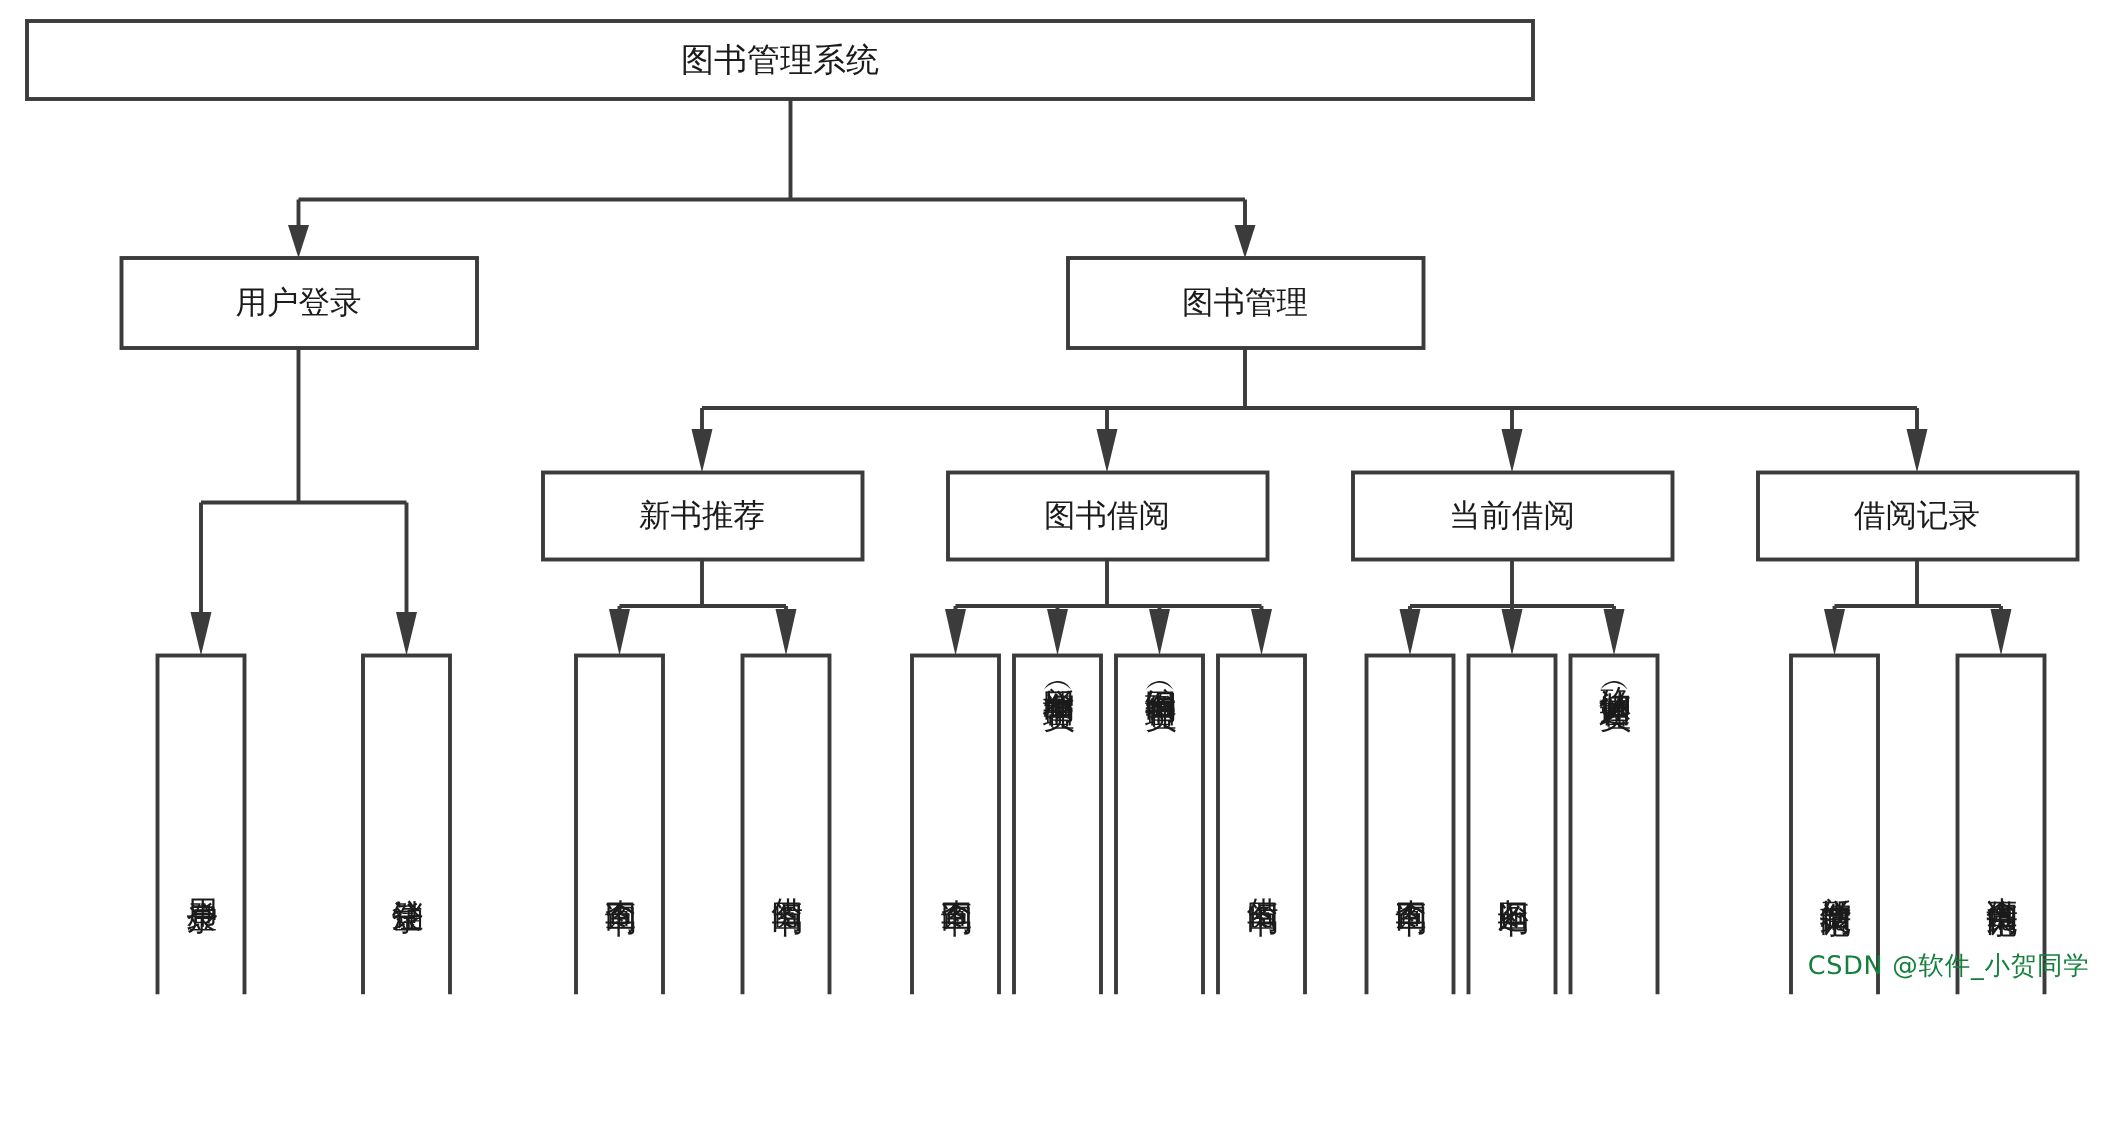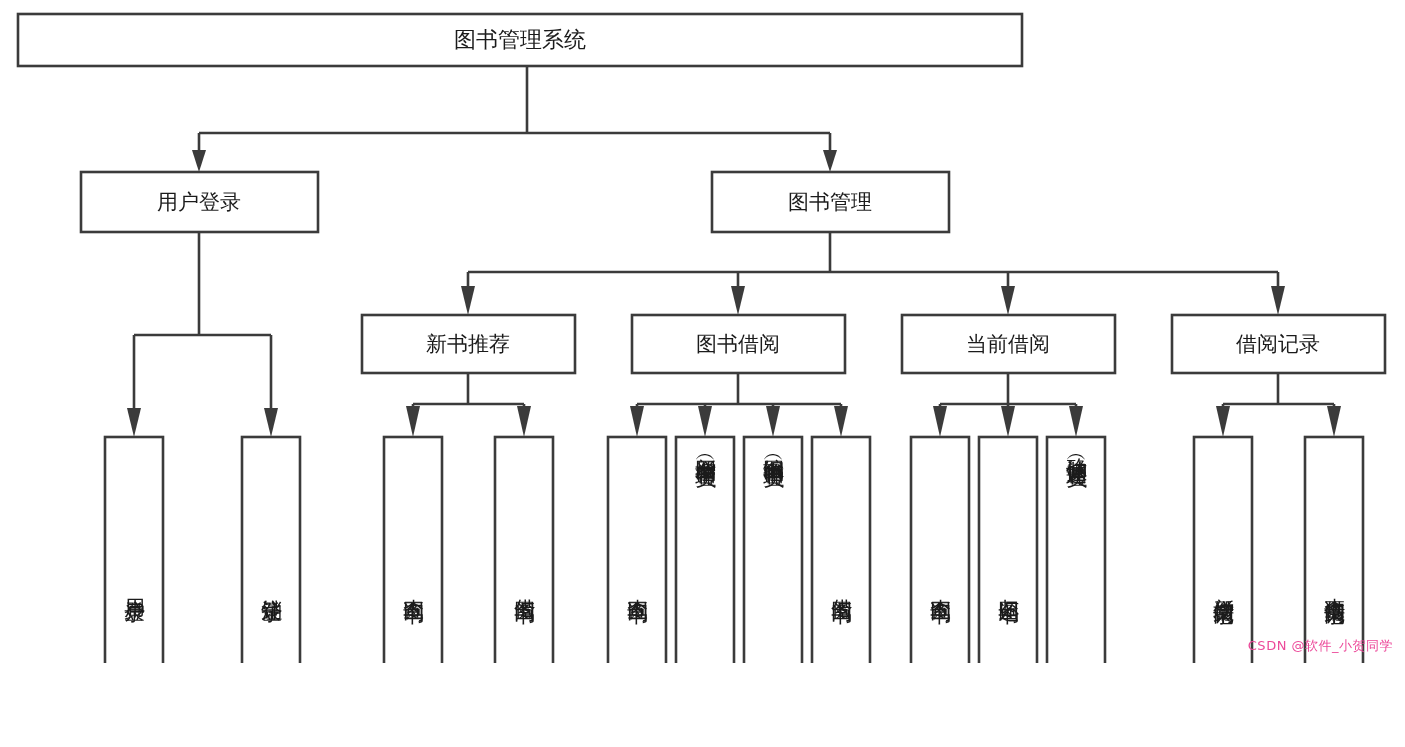--- a/index.html
+++ b/index.html
@@ -74,22 +74,22 @@
     line-height: 1.22;
     color: #1b1b1b;
     letter-spacing: 1.5px;
     white-space: nowrap;
   }
   .watermark {
     position: absolute;
     right: 12px;
     bottom: 8px;
     font-family: "DejaVu Sans", "Liberation Sans", sans-serif;
-    font-size: 13px;
-    color: #ec4899;
+    font-size: 17px;
+    color: #15803d;
     letter-spacing: 0.5px;
     white-space: nowrap;
     pointer-events: none;
   }
 </style>
 </head>
 <body>
 
 <div id="diagram-root">
 

